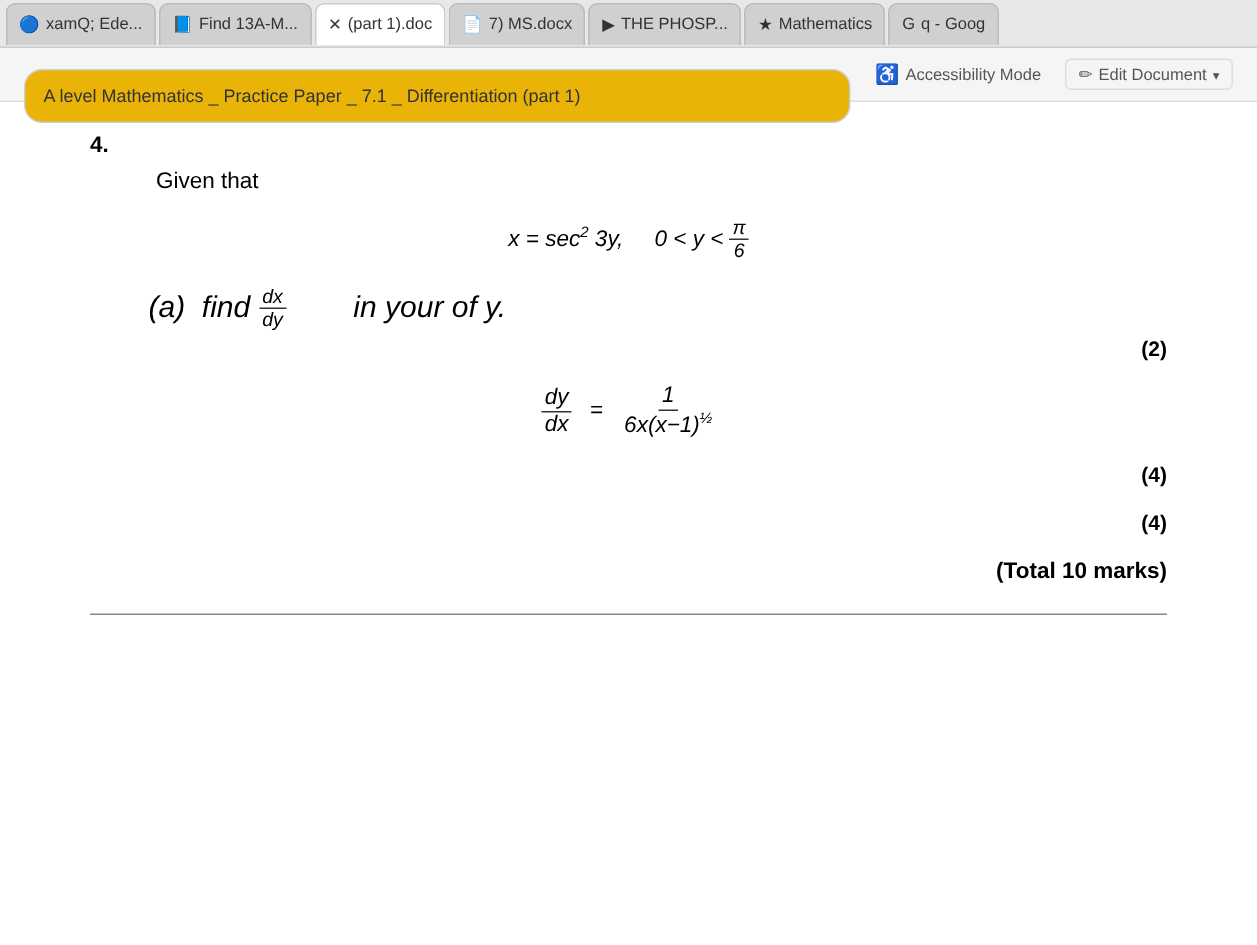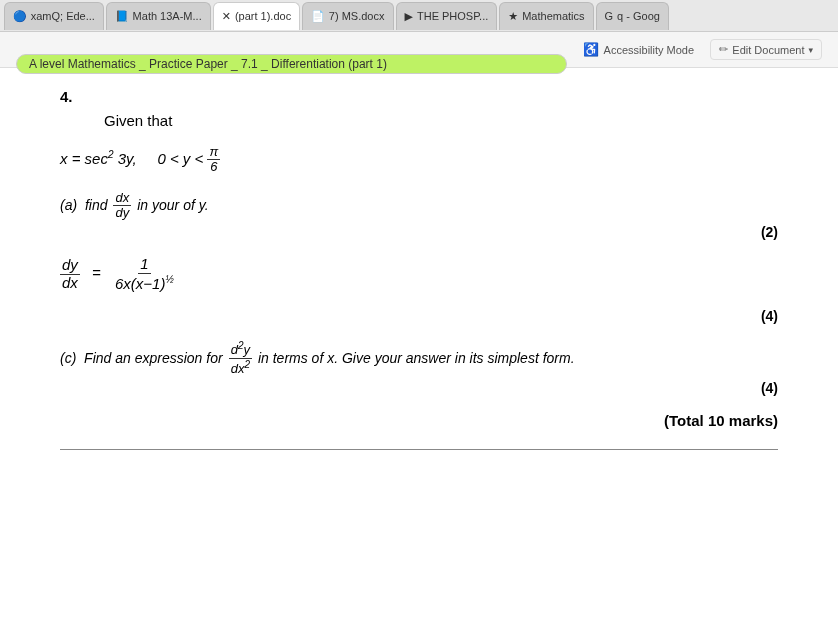--- a/index.html
+++ b/index.html
@@ -43,25 +43,25 @@
       background: #f5f5f5;
       height: 36px;
       border-bottom: 1px solid #ddd;
       padding: 0 16px;
       gap: 8px;
     }
     .address-text {
       flex: 1;
       font-size: 12px;
       color: #333;
-      background: #bef264;
+      background: #eab308;
       border: 1px solid #ccc;
       border-radius: 12px;
       padding: 3px 12px;
-      height: 20px;
+      height: 36px;
       display: flex;
       align-items: center;
       margin-top: 28px;
     }
     .address-actions {
       display: flex;
       gap: 8px;
       align-items: center;
     }
     .accessibility-btn {
@@ -104,32 +104,33 @@
       font-weight: bold;
       margin-right: 16px;
       min-width: 28px;
     }
     .question-text {
       font-size: 15px;
       margin-top: 24px;
     }
 
     .math-display {
-      text-align: left;
+      text-align: center;
       margin: 16px 0;
       font-size: 15px;
       font-style: italic;
     }
 
     .part {
       margin: 16px 0;
     }
     .part-label {
-      font-size: 14px;
+      font-size: 20px;
       font-style: italic;
+      margin-left: 39px;
     }
     .marks {
       text-align: right;
       font-size: 14px;
       font-weight: bold;
       margin: 4px 0 8px 0;
     }
     .total-marks {
       text-align: right;
       font-size: 15px;
@@ -164,21 +165,21 @@
 </head>
 <body>
 
 <div class="tabs-bar">
   <div class="tab">
     <span>🔵</span>
     <span>xamQ; Ede...</span>
   </div>
   <div class="tab">
     <span>📘</span>
-    <span>Math 13A-M...</span>
+    <span>Find 13A-M...</span>
   </div>
   <div class="tab active">
     <span>✕</span>
     <span>(part 1).doc</span>
   </div>
   <div class="tab">
     <span>📄</span>
     <span>7) MS.docx</span>
   </div>
   <div class="tab">
@@ -248,28 +249,20 @@
       <span style="margin:0 8px; font-size:15px;">=</span>
       <span class="frac frac-large">
         <span class="num">1</span>
         <span class="den">6<i>x</i>(<i>x</i>−1)<sup>½</sup></span>
       </span>
     </div>
     <div class="marks">(4)</div>
   </div>
 
   <div class="part">
-    <div style="display:flex; align-items:center; gap:6px; flex-wrap:wrap;">
-      <span class="part-label">(<i>c</i>)&nbsp; Find an expression for</span>
-      <span class="frac">
-        <span class="num">d<sup>2</sup><i>y</i></span>
-        <span class="den">d<i>x</i><sup>2</sup></span>
-      </span>
-      <span class="part-label">in terms of x. Give your answer in its simplest form.</span>
-    </div>
     <div class="marks">(4)</div>
   </div>
 
   <div class="total-marks">(Total 10 marks)</div>
 
   <hr class="divider">
 
 </div>
 
 </body></html>

